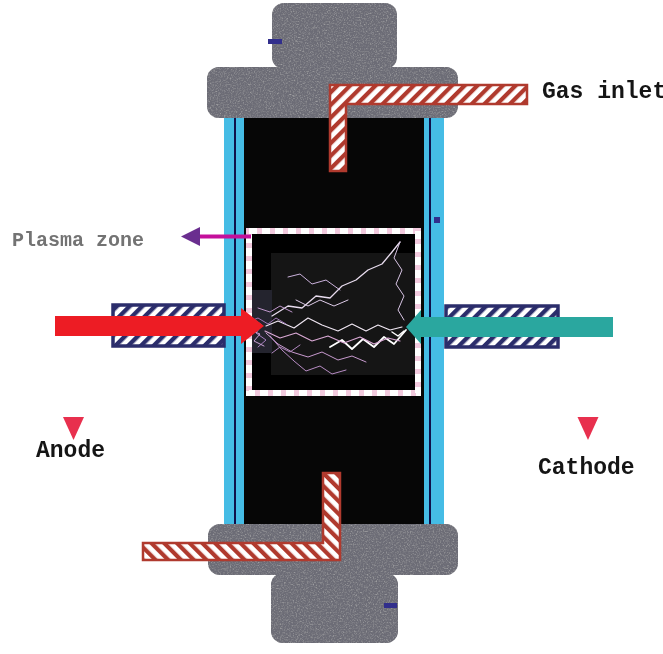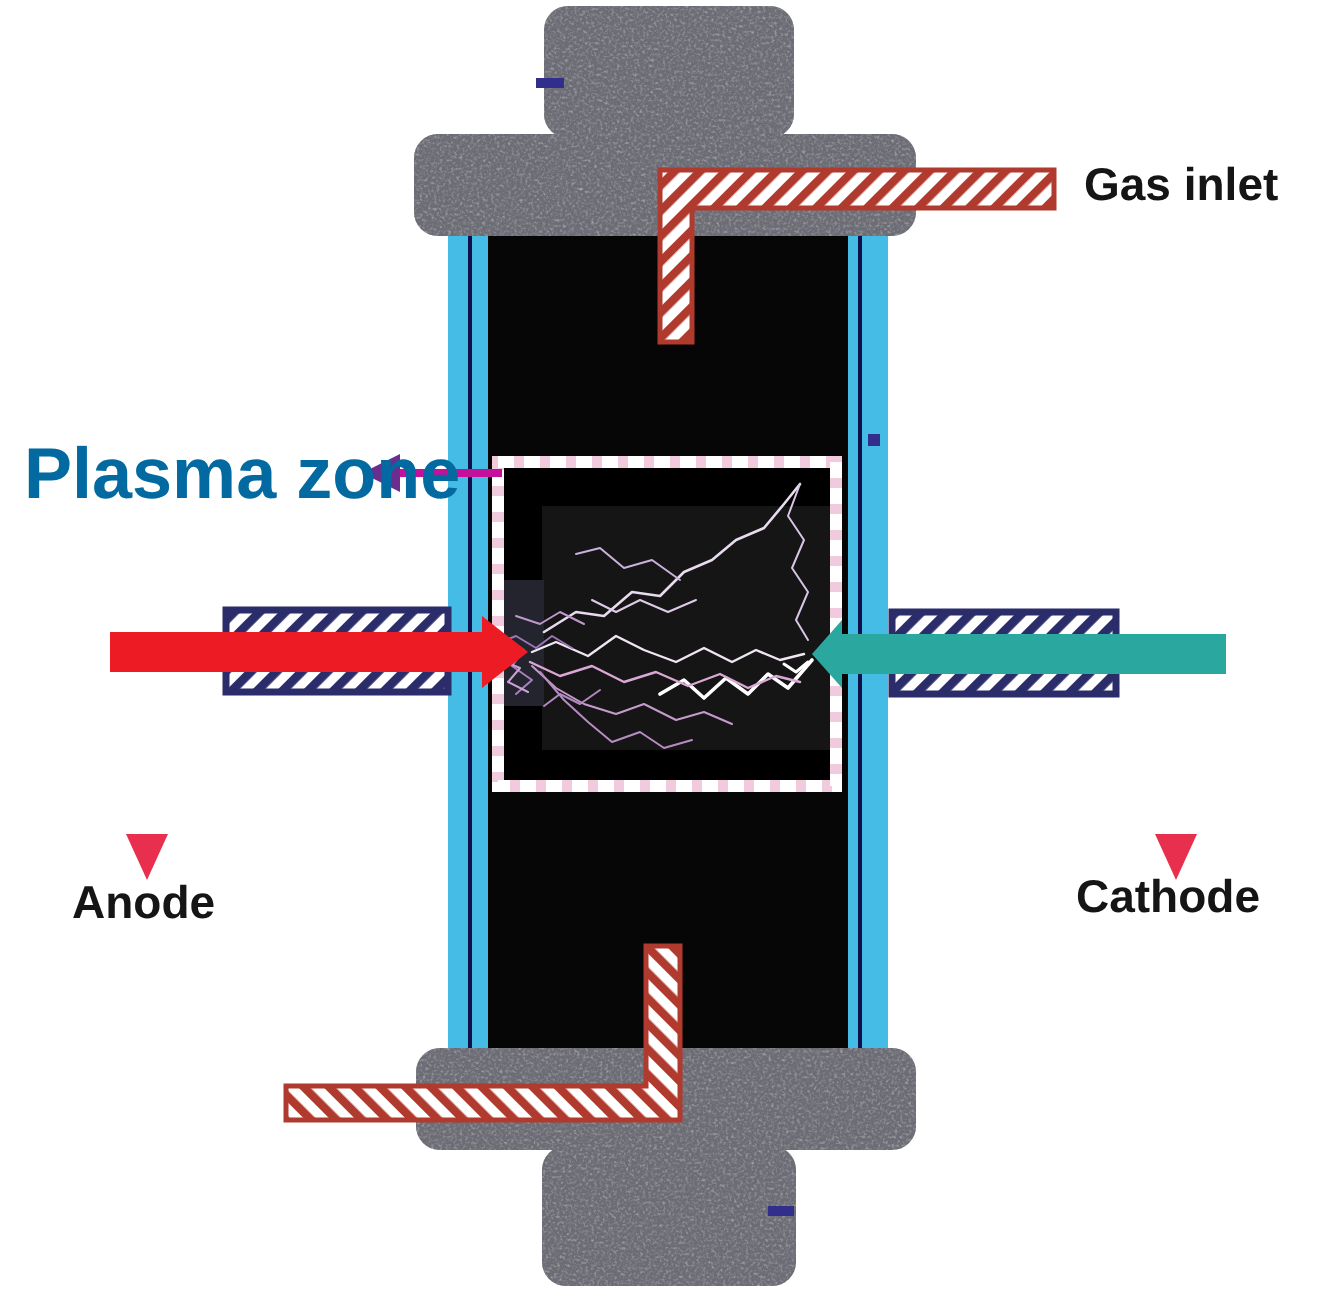--- a/index.html
+++ b/index.html
@@ -1,24 +1,24 @@
 <!DOCTYPE html>
 <html><head>
 <meta charset="utf-8">
 <style>
   html,body{margin:0;padding:0;background:#ffffff;}
   .stage{position:relative;width:663px;height:654px;background:#ffffff;overflow:hidden;
-         font-family:Liberation Sans, sans-serif;}
+         font-family:Liberation Mono, monospace;}
   .stage svg{position:absolute;left:0;top:0;}
   .label{position:absolute;font-weight:bold;color:#151515;font-size:23px;white-space:nowrap;line-height:1.1;}
   .label-gas-inlet{left:542px;top:80px;}
   .label-gas-outlet{left:18px;top:538px;}
   .label-anode{left:36px;top:439px;}
-  .label-cathode{left:538px;top:436px;}
-  .label-plasma-zone{left:12px;top:217px;font-size:36px;color:#0369a1;}
+  .label-cathode{left:538px;top:456px;}
+  .label-plasma-zone{left:12px;top:230px;font-size:20px;color:#737373;}
 </style>
 </head>
 <body>
 
 <div class="stage">
 <svg width="663" height="654" viewBox="0 0 663 654">
   <defs>
     <filter id="grain" x="-5%" y="-5%" width="110%" height="110%">
       <feTurbulence type="fractalNoise" baseFrequency="0.7" numOctaves="3" seed="4" stitchTiles="stitch"></feTurbulence>
       <feColorMatrix type="matrix" values="0 0 0 0 0.15  0 0 0 0 0.15  0 0 0 0 0.18  0.95 0.95 0.95 0 -0.5"></feColorMatrix>

